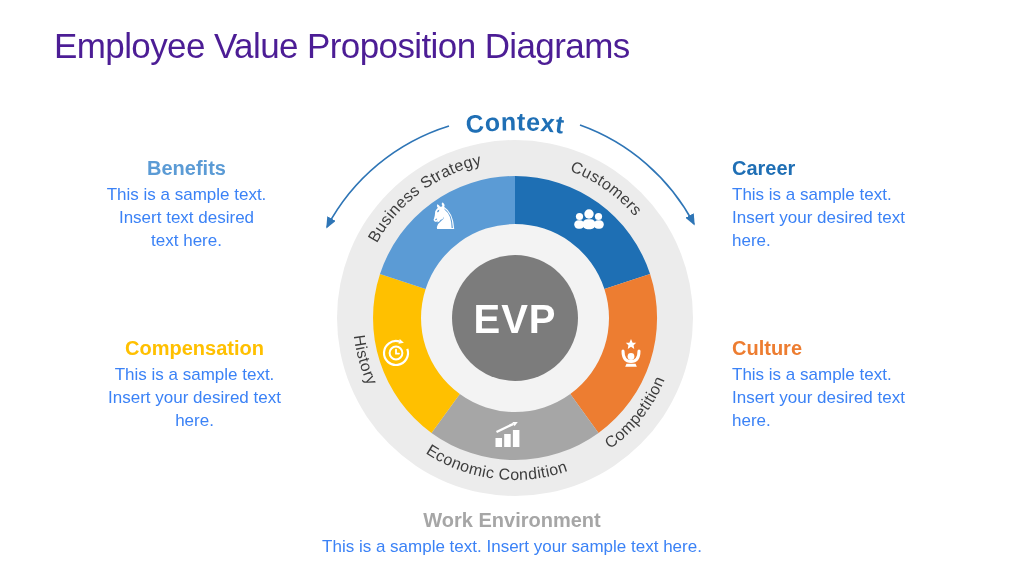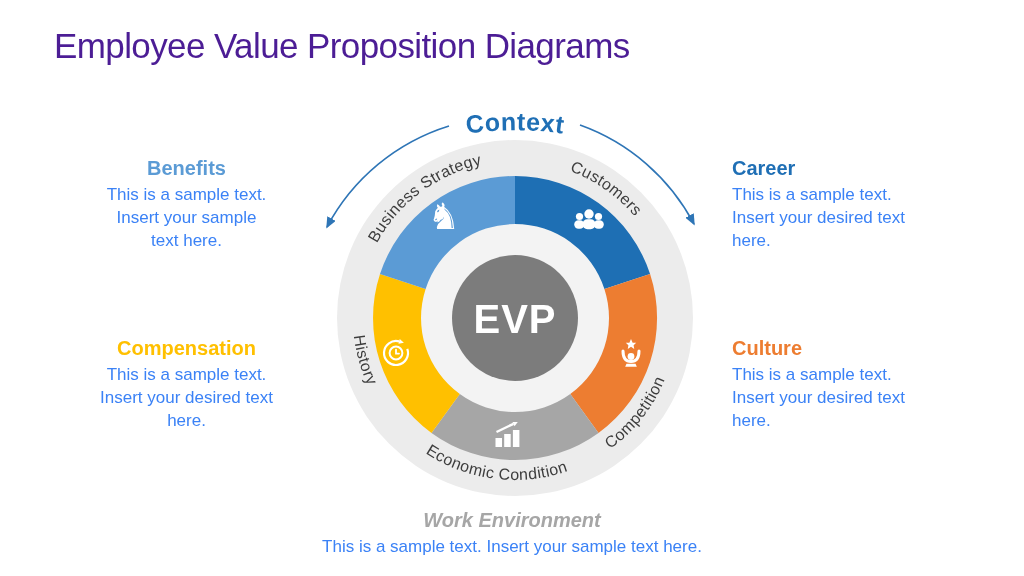--- a/index.html
+++ b/index.html
@@ -100,43 +100,43 @@
     <text class="context-text" fill="#1F6FB5">
       <textPath href="#contextPath" startOffset="50%" text-anchor="middle">Context</textPath>
     </text>
     <path d="M449,126 A208,208 0 0 0 327,227" fill="none" stroke-width="1.6" marker-end="url(#arrowhead)" stroke="#2E75B6"></path>
     <path d="M580,125 A208,208 0 0 1 694,224" fill="none" stroke-width="1.6" marker-end="url(#arrowhead)" stroke="#2E75B6"></path>
   </svg>
 
   <div class="callout align-right" style="left:84px;top:156px;">
     <h3 style="color: rgb(91, 155, 213);">Benefits</h3>
     <div class="line">This is a sample text.</div>
-    <div class="line">Insert your sample</div>
+    <div class="line">Insert text desired</div>
     <div class="line">text here.</div>
   </div>
 
   <div class="callout align-left" style="left:732px;top:156px;">
     <h3 style="color: rgb(31, 111, 181);">Career</h3>
     <div class="line">This is a sample text.</div>
     <div class="line">Insert your desired text</div>
     <div class="line">here.</div>
   </div>
 
-  <div class="callout align-right" style="left:84px;top:336px;">
+  <div class="callout align-right" style="left:92px;top:336px;">
     <h3 style="color: rgb(255, 192, 0);">Compensation</h3>
     <div class="line">This is a sample text.</div>
     <div class="line">Insert your desired text</div>
     <div class="line">here.</div>
   </div>
 
   <div class="callout align-left" style="left:732px;top:336px;">
     <h3 style="color: rgb(237, 125, 49);">Culture</h3>
     <div class="line">This is a sample text.</div>
     <div class="line">Insert your desired text</div>
     <div class="line">here.</div>
   </div>
 
   <div class="callout work-env" style="left:252px;top:508px;">
-    <h3 style="color: rgb(166, 166, 166); font-style: italic;">Work Environment</h3>
+    <h3 style="color: rgb(166, 166, 166);">Work Environment</h3>
     <div class="line">This is a sample text. Insert your sample text here.</div>
   </div>
 
 </div>
 
 </body></html>

